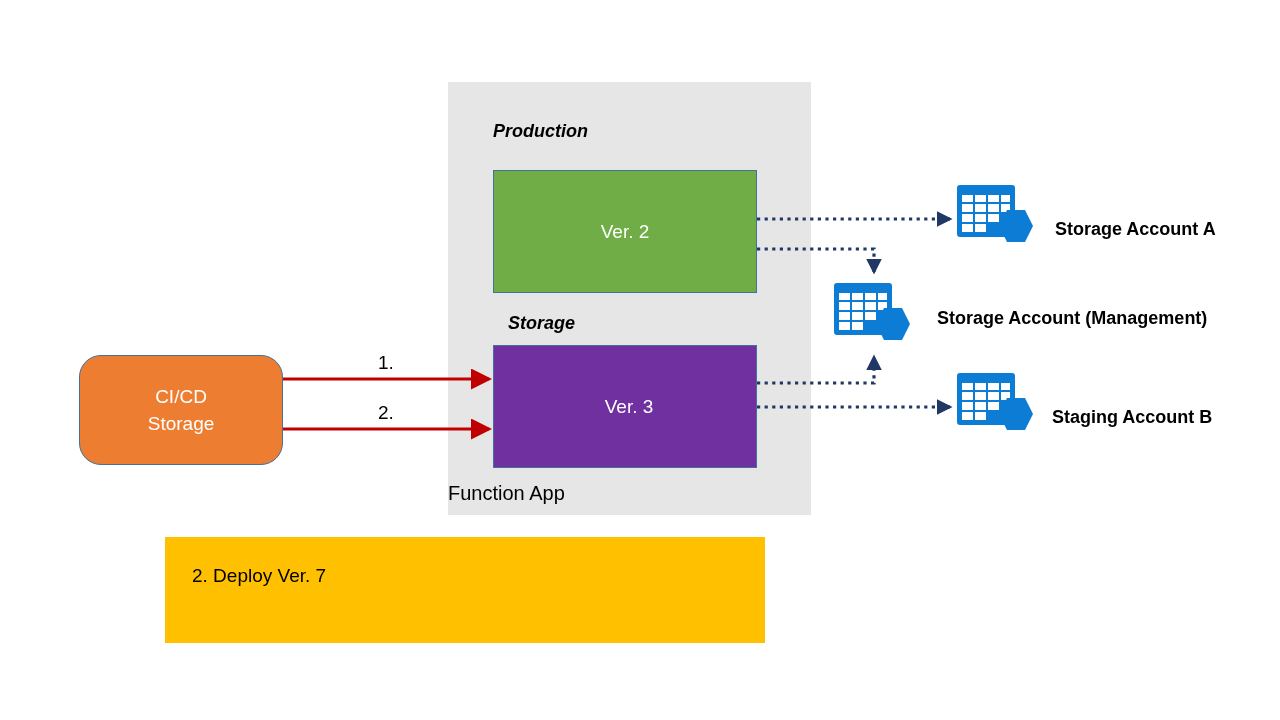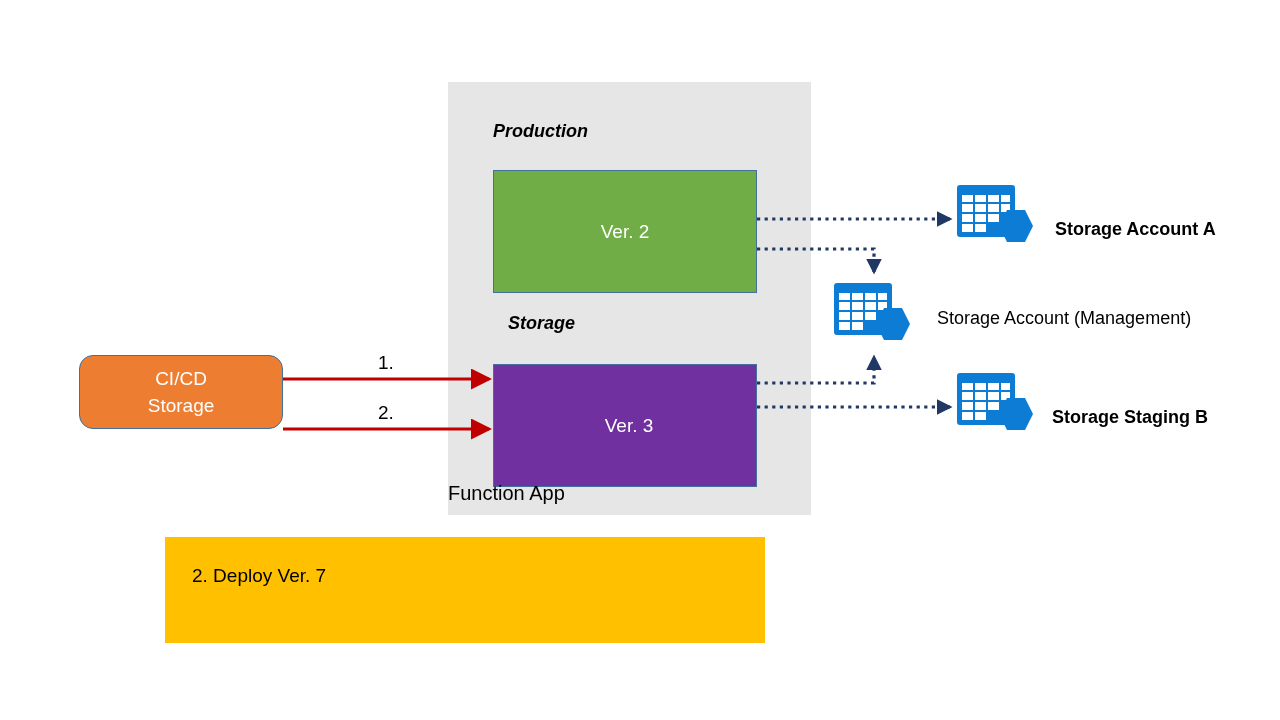--- a/index.html
+++ b/index.html
@@ -63,34 +63,34 @@
     font-size: 19px;
     line-height: 23px;
   }
   #production-slot-box {
     left: 493px;
     top: 170px;
     background: #70ad47;
   }
   #staging-slot-box {
     left: 493px;
-    top: 364px;
+    top: 345px;
     background: #7030a0;
     padding-left: 8px;
   }
 
   
   #cicd-pipeline-box {
     left: 79px;
     top: 355px;
     width: 204px;
-    height: 74px;
+    height: 110px;
     background: #ed7d31;
     border: 1px solid #41719c;
-    border-radius: 14px;
+    border-radius: 22px;
     box-sizing: border-box;
     display: flex;
     flex-direction: column;
     align-items: center;
     justify-content: center;
     color: #ffffff;
     font-size: 19px;
     line-height: 27px;
   }
 
@@ -118,20 +118,21 @@
     color: #000000;
     line-height: 24px;
   }
 
   
   .sa-label {
     font-size: 18px;
     color: #000000;
     line-height: 22px;
     white-space: nowrap;
+    font-weight: bold;
   }
   .sa-label.bold { font-weight: bold; margin-top: 9px; }
   #storage-a-label   { left: 1055px; top: 209px; }
   #storage-mgmt-label{ left: 937px;  top: 307px; }
   #storage-b-label   { left: 1052px; top: 397px; }
 
   
   #connector-layer {
     left: 0; top: 0;
     width: 1280px; height: 720px;
@@ -232,21 +233,21 @@
         <rect x="44" y="19" width="9" height="8"></rect>
         <rect x="5" y="29" width="11" height="8"></rect>
         <rect x="18" y="29" width="11" height="8"></rect>
         <rect x="31" y="29" width="11" height="8"></rect>
         <rect x="5" y="39" width="11" height="8"></rect>
         <rect x="18" y="39" width="11" height="8"></rect>
       </g>
       <path d="M50 25 L68 25 L76 41 L68 57 L50 57 L42 41 Z" fill="#0c7cd5"></path>
     </svg>
   </div>
-  <div class="abs sa-label bold" id="storage-b-label">Storage Staging B</div>
+  <div class="abs sa-label bold" id="storage-b-label">Staging Account B</div>
 
   <svg class="abs" id="connector-layer" viewBox="0 0 1280 720" xmlns="http://www.w3.org/2000/svg">
     <defs>
       <marker id="red-arrow" markerWidth="7" markerHeight="7" refX="6" refY="3.5" orient="auto" markerUnits="strokeWidth">
         <path d="M0,0 L7,3.5 L0,7 Z" fill="#c00000"></path>
       </marker>
       <marker id="navy-arrow" markerWidth="5" markerHeight="5" refX="4.2" refY="2.5" orient="auto" markerUnits="strokeWidth">
         <path d="M0,0 L5,2.5 L0,5 Z" fill="#203864"></path>
       </marker>
     </defs>

